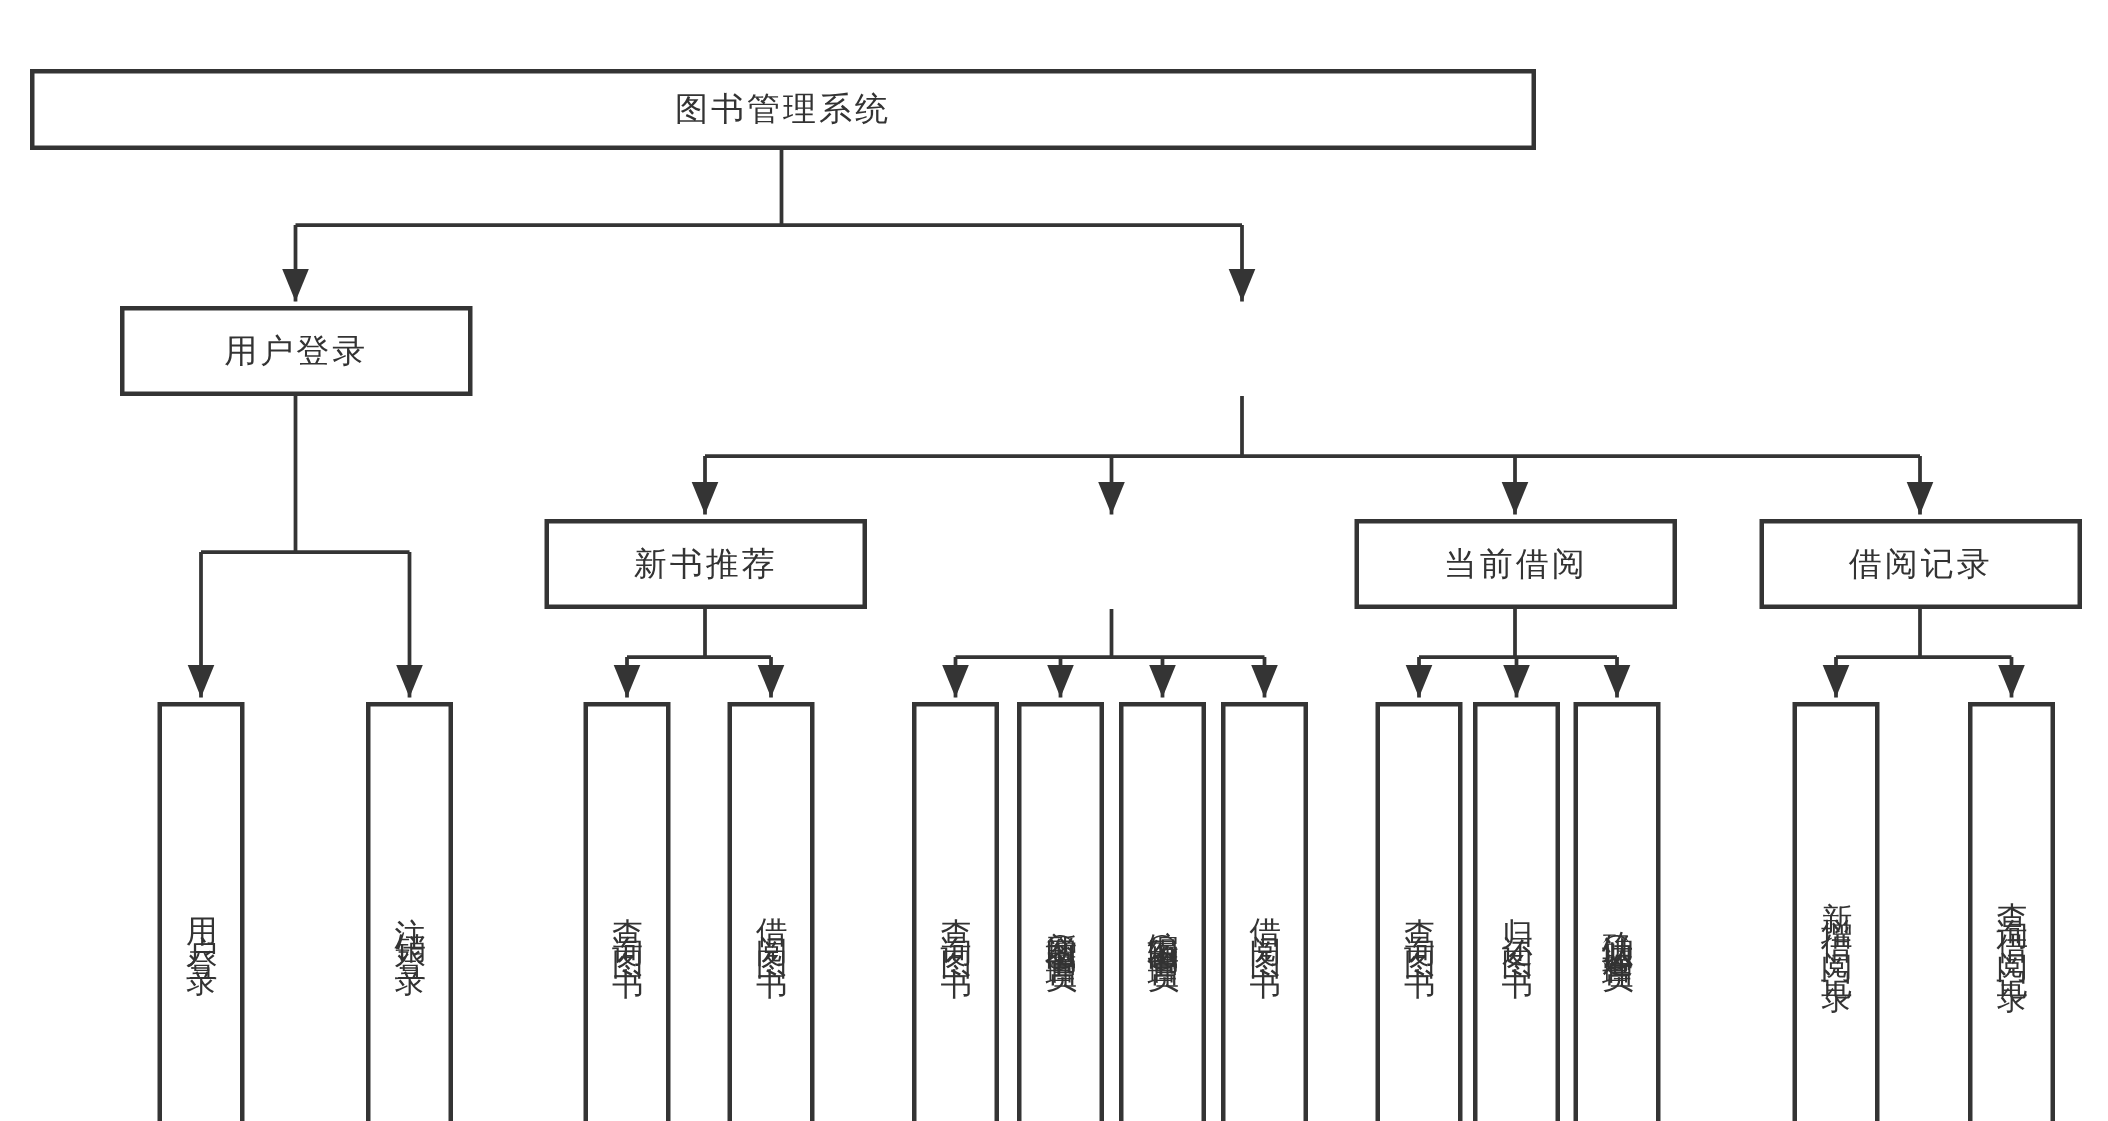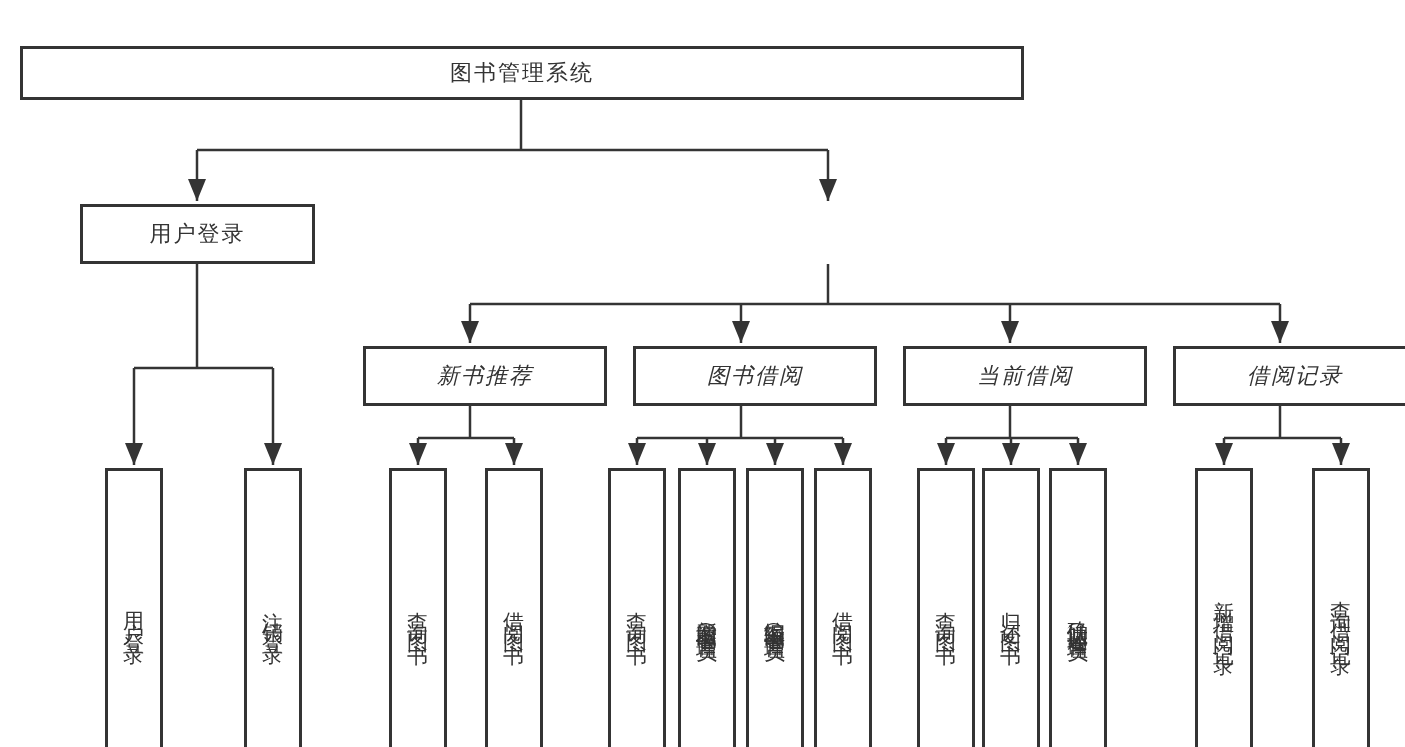--- a/index.html
+++ b/index.html
@@ -20,21 +20,21 @@
     box-sizing:border-box;
     background:#ffffff;
     border:3px solid #343434;
     color:#333333;
     display:flex; align-items:center; justify-content:center;
     z-index:2;
   }
   .hbox { font-size:22px; letter-spacing:2px; white-space:nowrap; }
   .root { left:20px; top:14px; width:1004px; height:54px; }
   .l2 { top:172px; width:235px; height:60px; }
-  .l3 { top:314px; width:244px; height:60px;font-style:italic; }
+  .l3 { top:314px; width:215px; height:60px; }
   .leaf {
     top:436px; width:58px; height:298px;
     writing-mode:vertical-rl;
     text-orientation:mixed;
     font-size:21px;
     letter-spacing:11px;
     line-height:1;
   }
   .leaf.long { letter-spacing:3px; }
   .watermark {
@@ -114,21 +114,20 @@
         <path d="M1341 406 V433" marker-end="url(#arrow)"></path>
       </g>
     </g>
   </svg>
 
   <div class="box hbox root">图书管理系统</div>
 
   <div class="box hbox l2" style="left:80px">用户登录</div>
 
   <div class="box hbox l3" style="left:363px">新书推荐</div>
-  <div class="box hbox l3" style="left:633px">图书借阅</div>
   <div class="box hbox l3" style="left:903px">当前借阅</div>
   <div class="box hbox l3" style="left:1173px">借阅记录</div>
 
   <div class="box leaf" style="left:105px">用户登录</div>
   <div class="box leaf" style="left:244px">注销登录</div>
 
   <div class="box leaf" style="left:389px">查询图书</div>
   <div class="box leaf" style="left:485px">借阅图书</div>
 
   <div class="box leaf" style="left:608px">查询图书</div>

